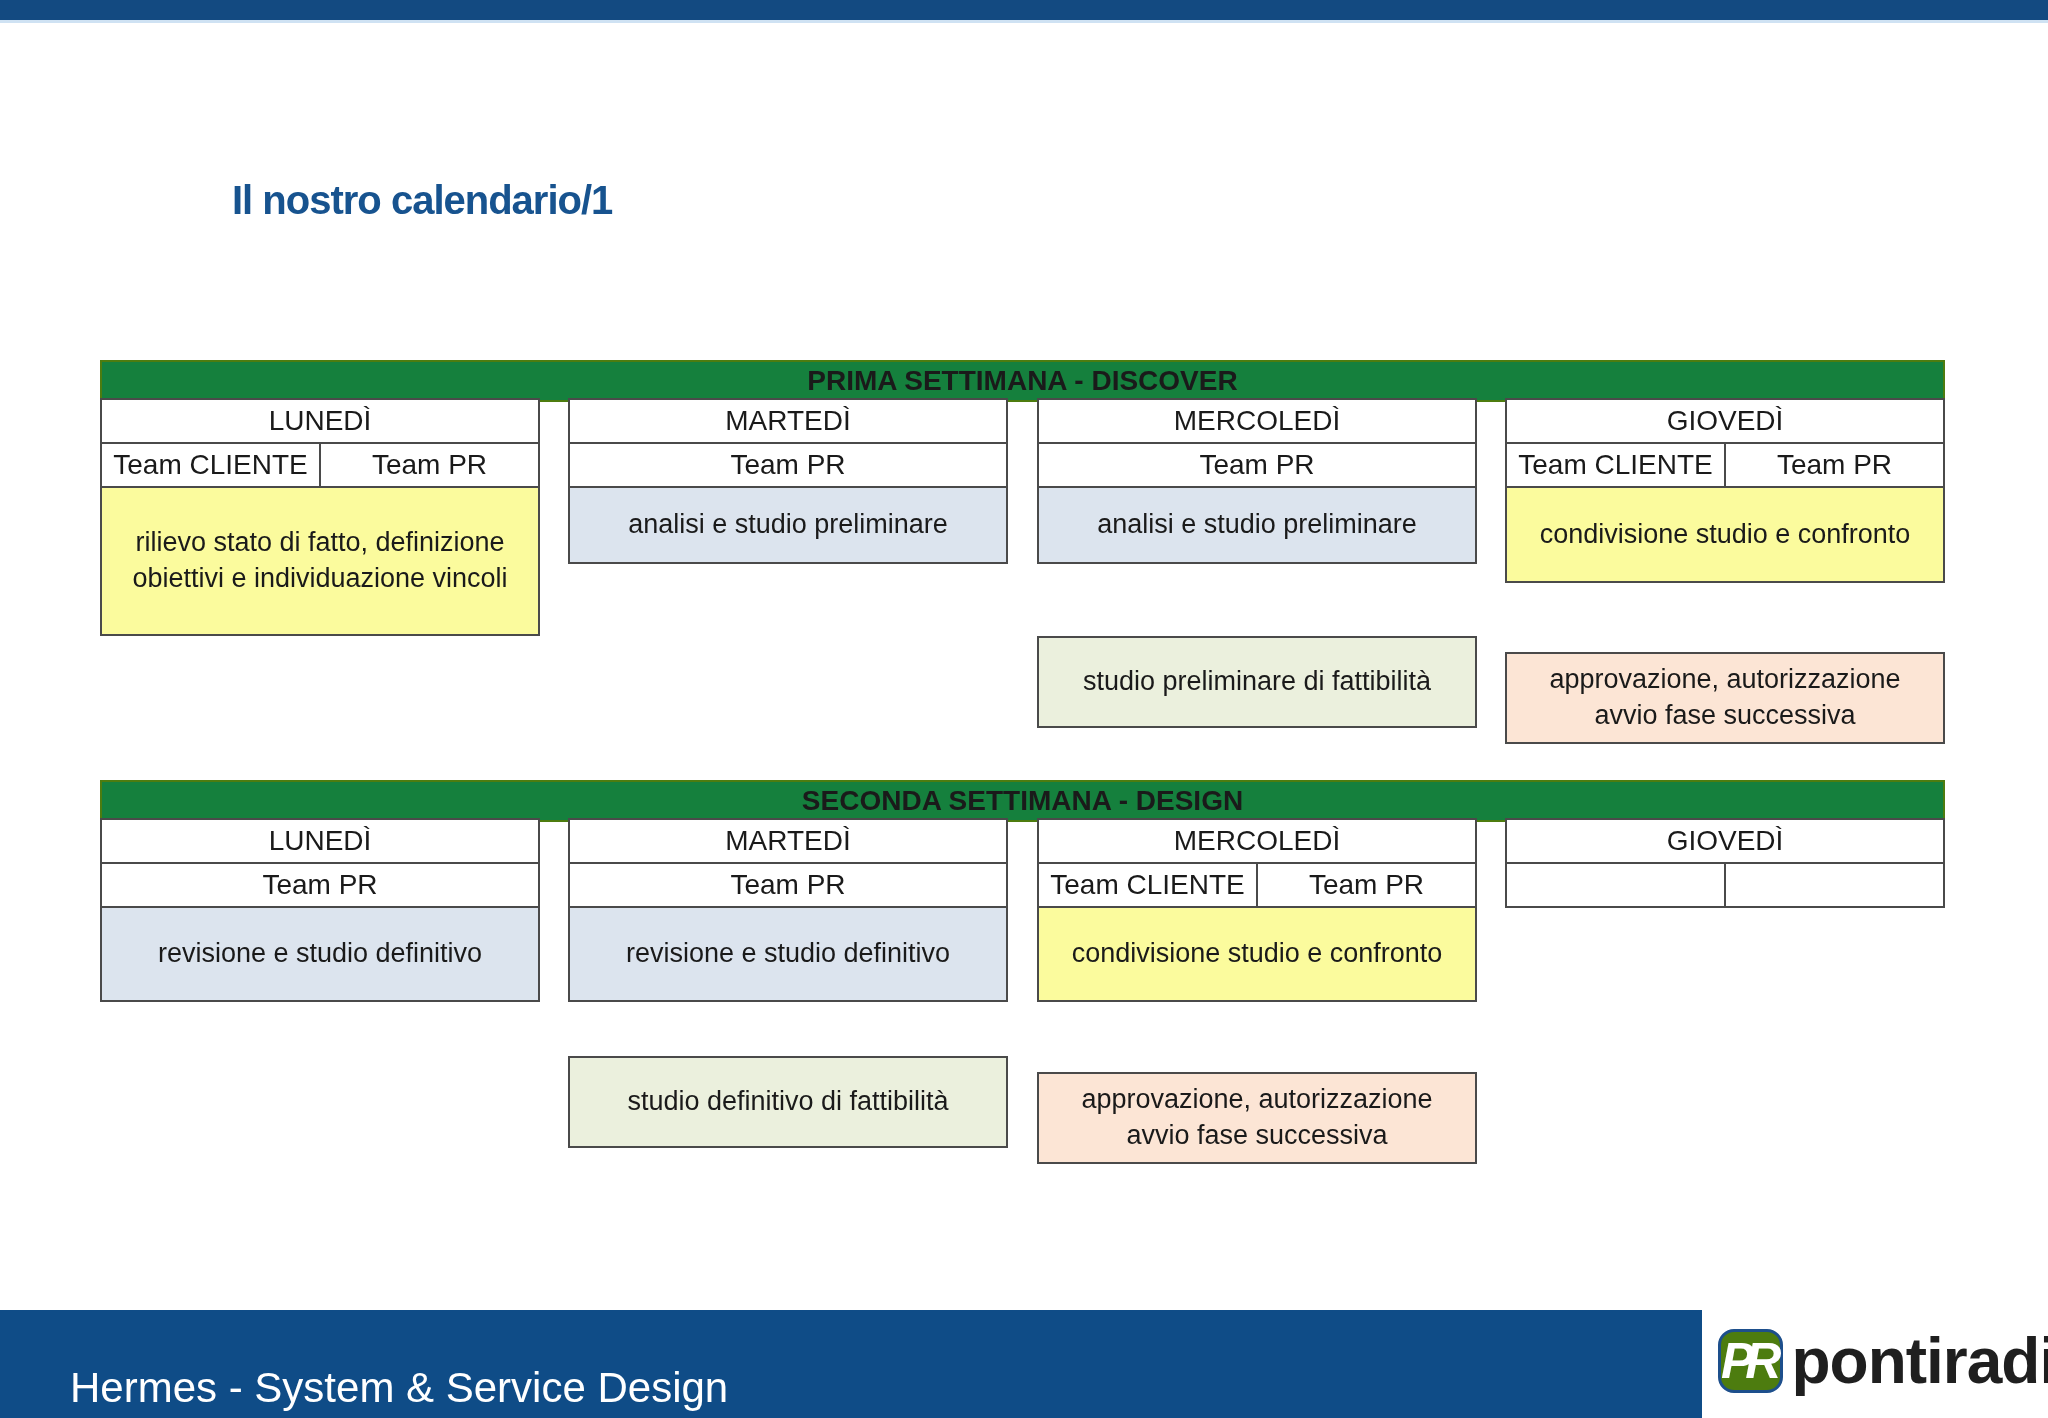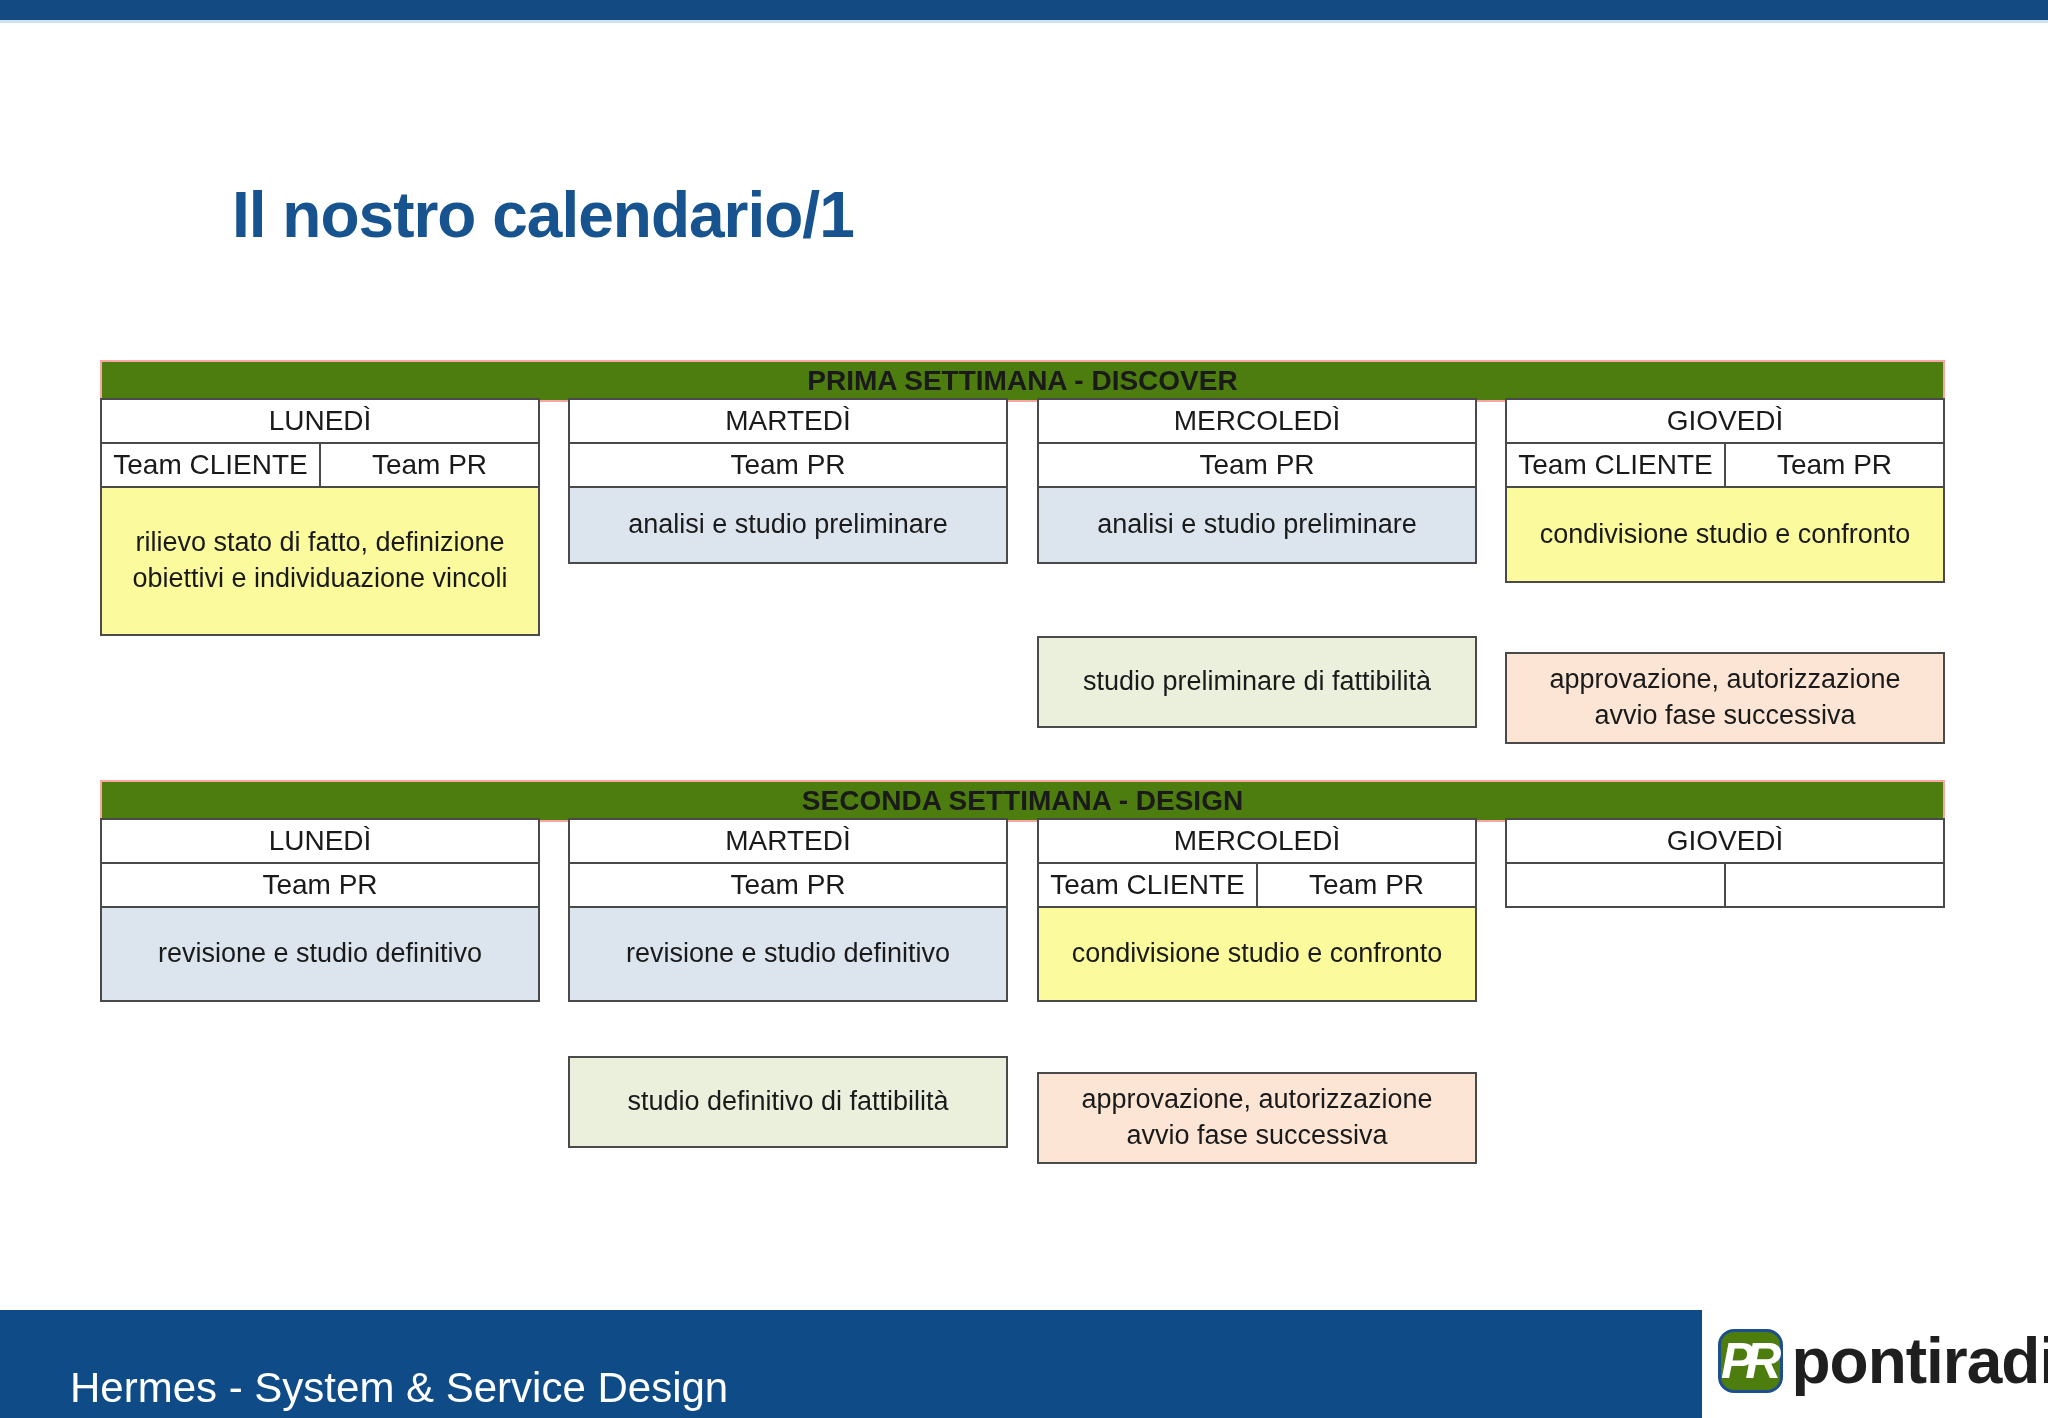--- a/index.html
+++ b/index.html
@@ -6,26 +6,26 @@
   .slide{
     position:relative;width:2048px;height:1418px;background:#ffffff;
     font-family:"Liberation Sans",sans-serif;color:#1a1a1a;overflow:hidden;
   }
   .topbar{
     position:absolute;left:0;top:0;width:2048px;height:20px;
     background:#134a81;border-bottom:3px solid #cfe2f3;
   }
   .page-title{
     position:absolute;left:232px;top:178px;
-    font-size:64px;font-weight:bold;color:#17538f;letter-spacing:-1px;
+    font-size:40px;font-weight:bold;color:#17538f;letter-spacing:-1px;
   }
   
   .week-header{
     position:absolute;left:100px;width:1845px;height:42px;
-    border:2px solid #fca5a5;box-sizing:border-box;background:#4d7c0f;
+    border:2px solid #4d7c0f;box-sizing:border-box;background:#15803d;
     display:flex;align-items:center;justify-content:center;
     font-size:28px;font-weight:bold;
   }
   .wh1{top:360px;} .wh2{top:780px;}
   
   .day-col{position:absolute;width:440px;}
   .dc1{top:398px;} .dc2{top:818px;}
   .col-a{left:100px;} .col-b{left:568px;} .col-c{left:1037px;} .col-d{left:1505px;}
   .row{
     border:2px solid #4a4a4a;box-sizing:border-box;background:#ffffff;

